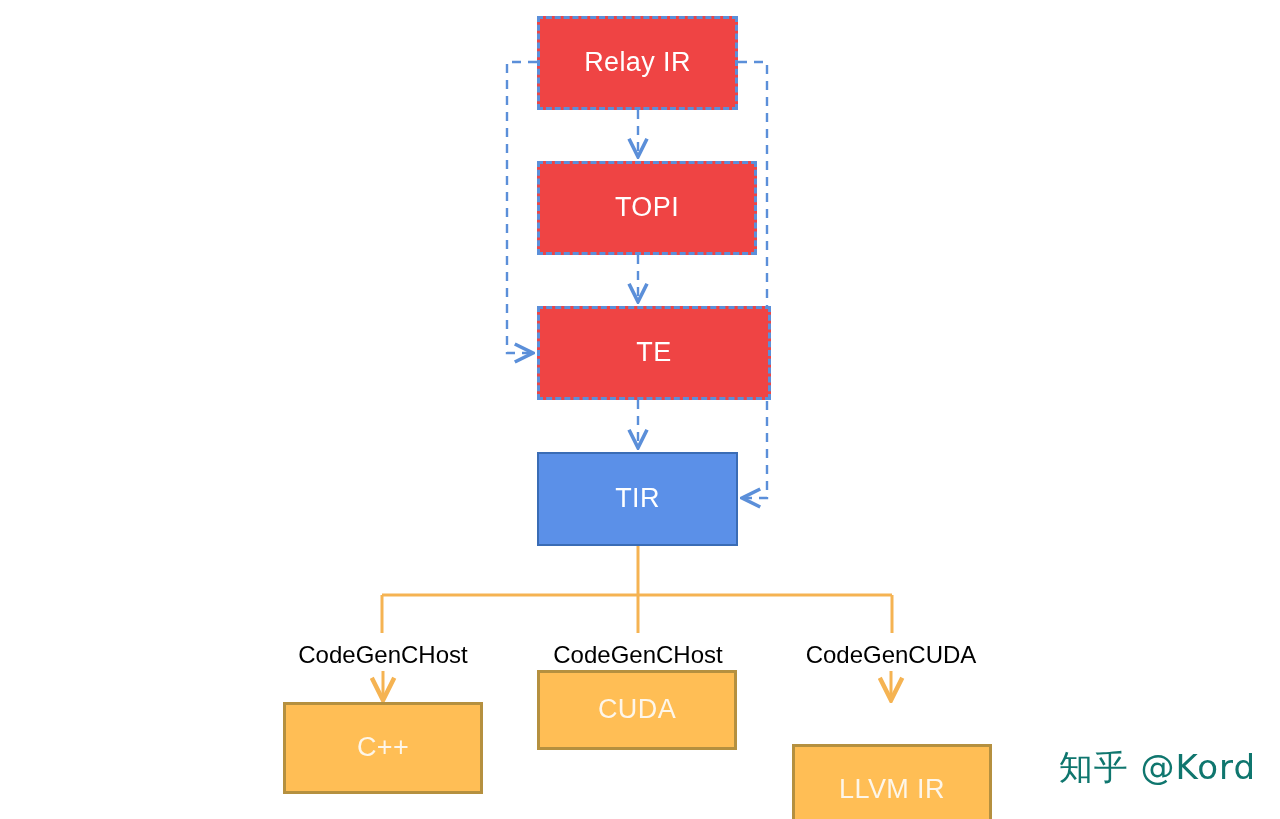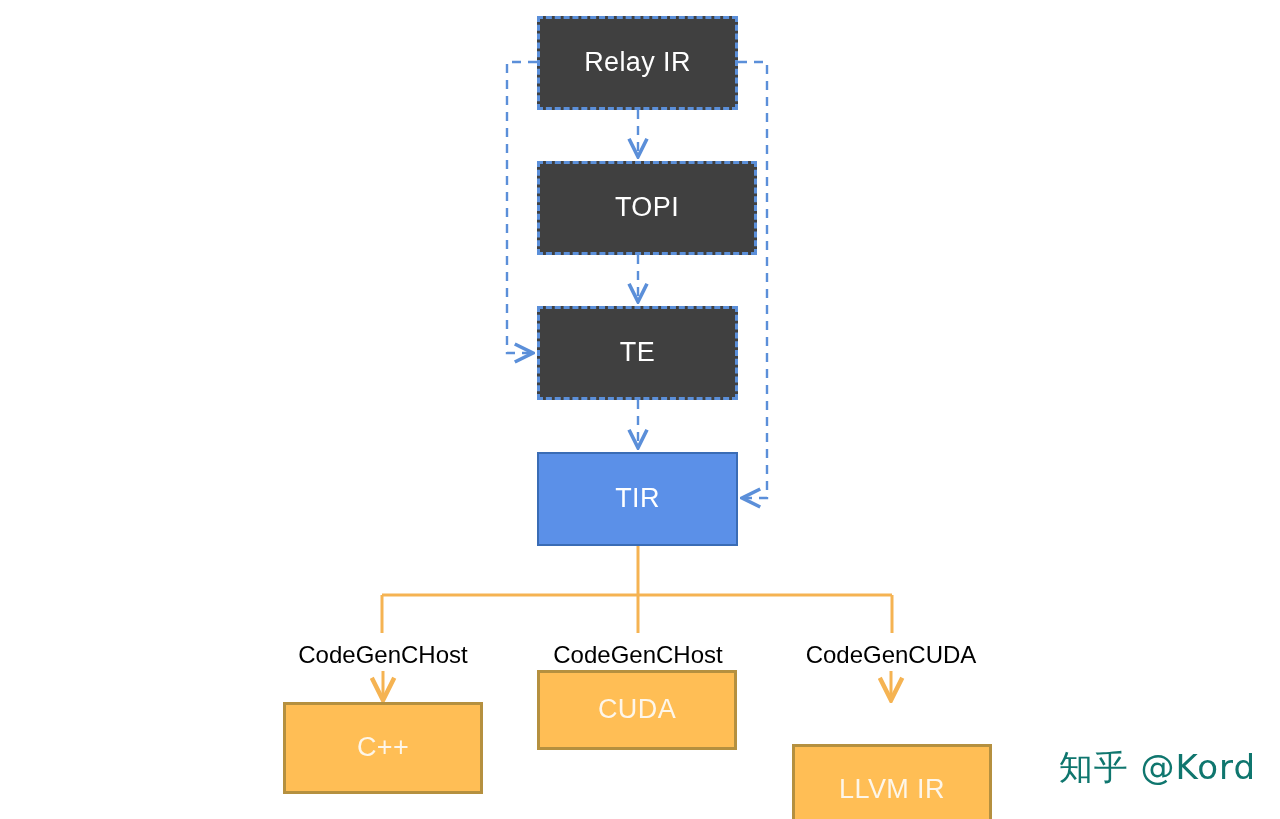--- a/index.html
+++ b/index.html
@@ -31,21 +31,21 @@
   .node {
     position: absolute;
     box-sizing: border-box;
     display: flex;
     align-items: center;
     justify-content: center;
     text-align: center;
     line-height: 1.1;
   }
   .node-ir {
-    background: #404040;
+    background: #ef4444;
     border: 3px dashed #5b8fd9;
     color: #ffffff;
     font-size: 27px;
     letter-spacing: 0.4px;
   }
   .node-tir {
     background: #5b90e8;
     border: 2px solid #3a6cb5;
     color: #ffffff;
     font-size: 27px;
@@ -116,21 +116,21 @@
   </svg>
 
   <div class="node node-ir" style="left:537px; top:16px; width:201px; height:94px;">
     <span>Relay IR</span>
   </div>
 
   <div class="node node-ir" style="left:537px; top:161px; width:220px; height:94px;">
     <span>TOPI</span>
   </div>
 
-  <div class="node node-ir" style="left:537px; top:306px; width:201px; height:94px;">
+  <div class="node node-ir" style="left:537px; top:306px; width:234px; height:94px;">
     <span>TE</span>
   </div>
 
   <div class="node node-tir" style="left:537px; top:452px; width:201px; height:94px;">
     <span>TIR</span>
   </div>
 
   <div class="codegen-label" style="left:383px; top:655px; transform:translate(-50%,-50%);">CodeGenCHost</div>
   <div class="codegen-label" style="left:638px; top:655px; transform:translate(-50%,-50%);">CodeGenCHost</div>
   <div class="codegen-label" style="left:891px; top:655px; transform:translate(-50%,-50%);">CodeGenCUDA</div>

